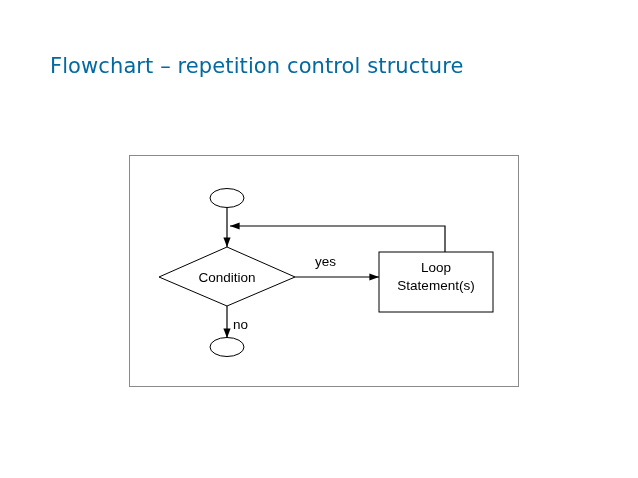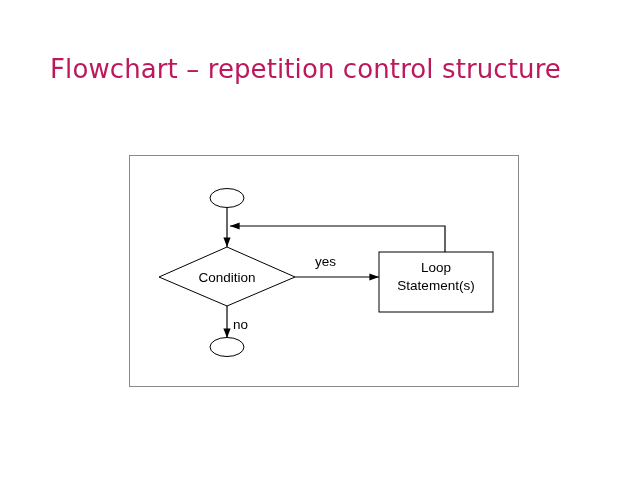--- a/index.html
+++ b/index.html
@@ -22,24 +22,24 @@
     width: 638px;
     height: 478px;
     background: #ffffff;
   }
   #slide-title {
     position: absolute;
     left: 50px;
     top: 54px;
     width: 540px;
     font-family: "DejaVu Sans", sans-serif;
-    font-size: 26px;
+    font-size: 21px;
     font-weight: 400;
     letter-spacing: 0.1px;
-    color: #be185d;
+    color: #0369a1;
     white-space: nowrap;
   }
   #diagram-frame {
     position: absolute;
     left: 129px;
     top: 155px;
     width: 390px;
     height: 232px;
     border: 1px solid #8a8a8a;
     box-sizing: border-box;

